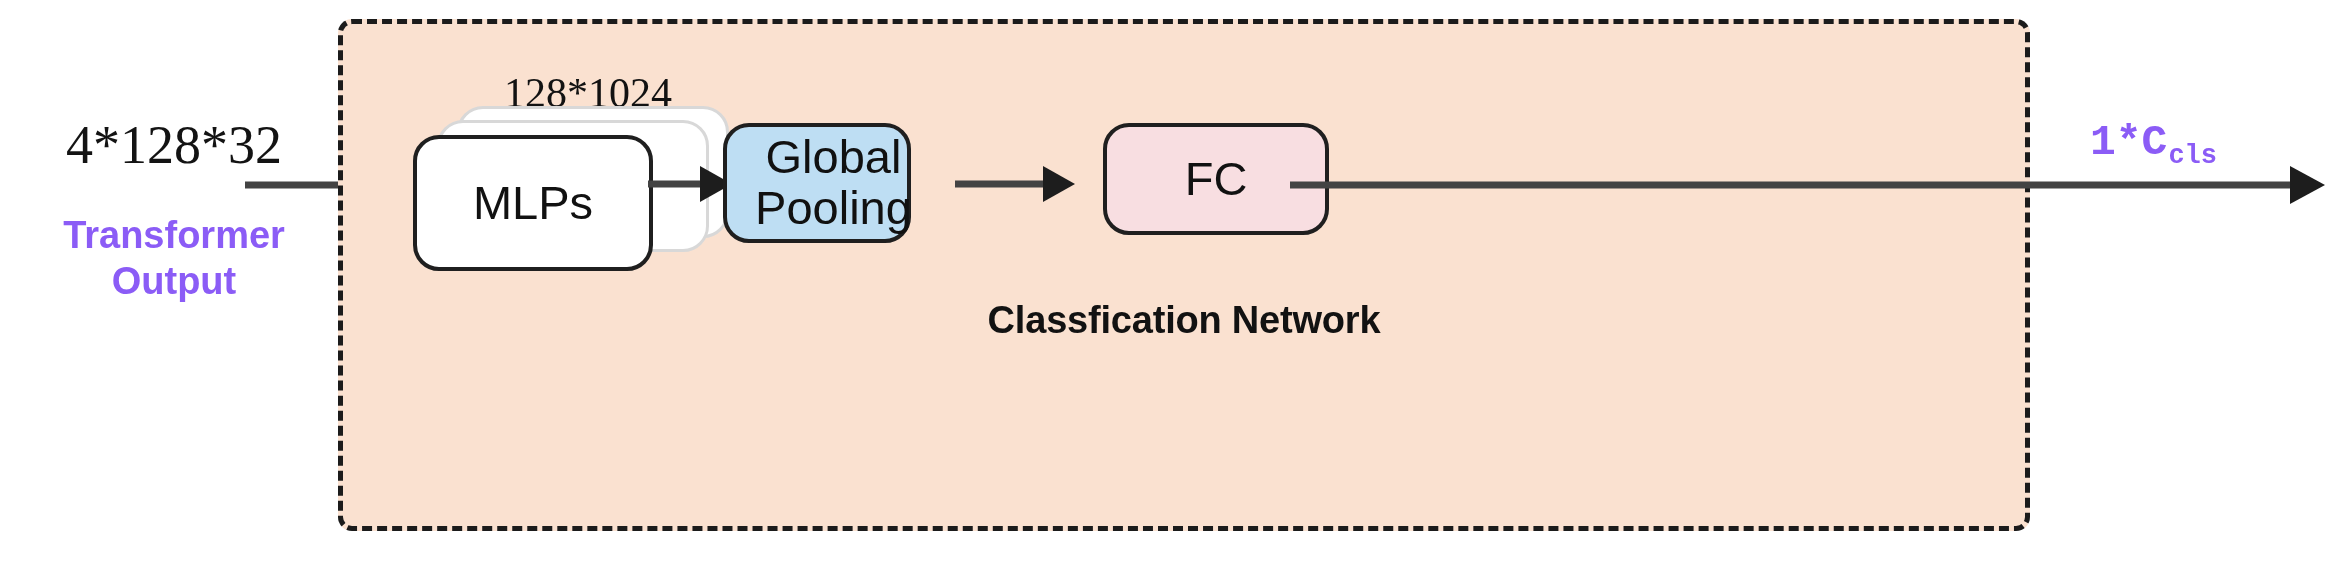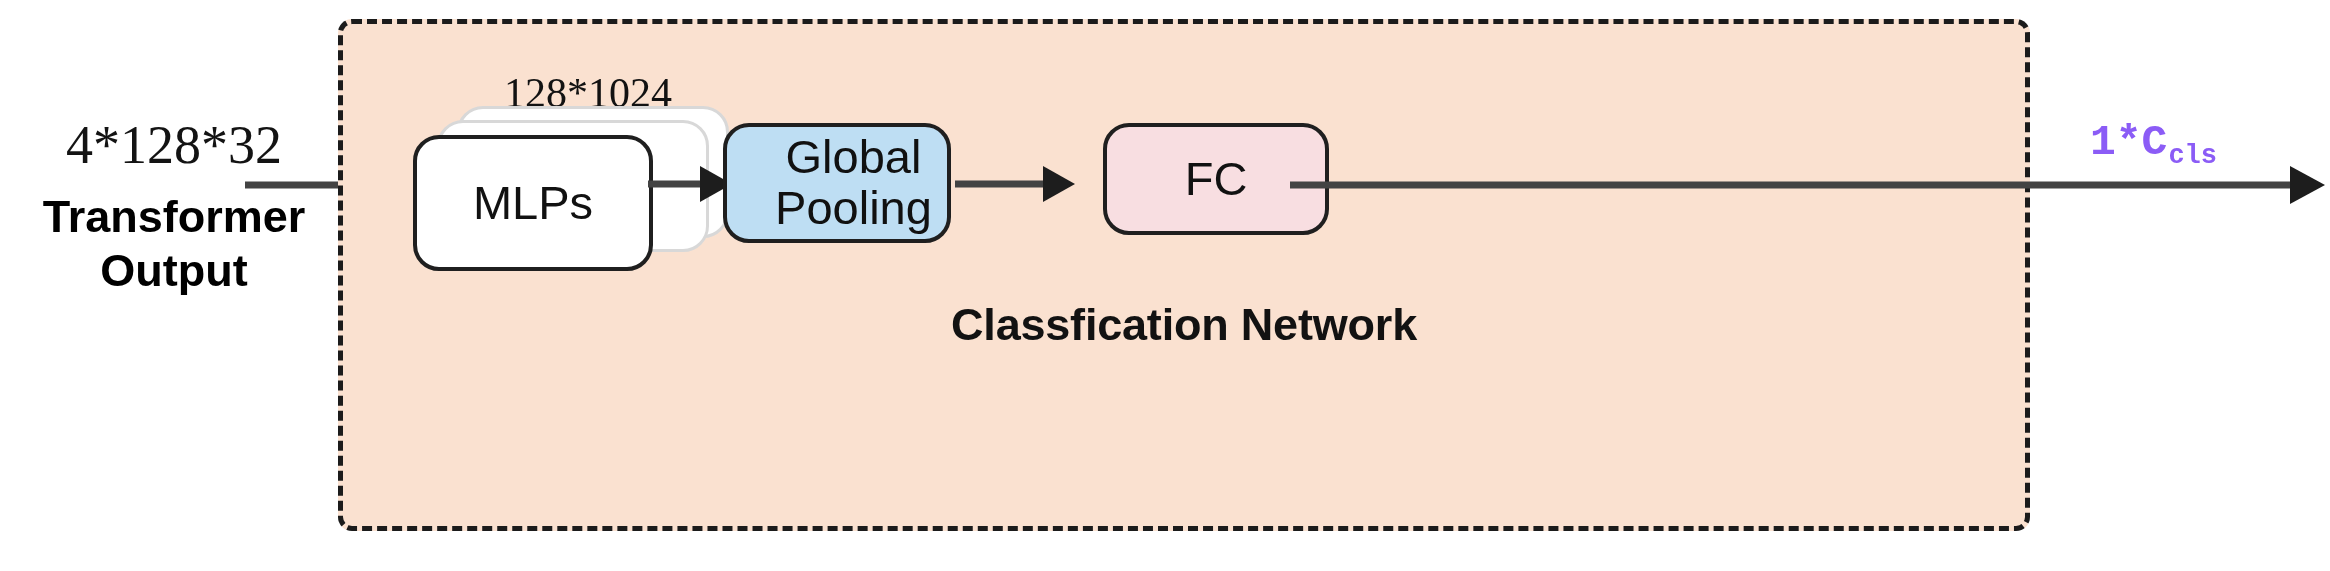--- a/index.html
+++ b/index.html
@@ -28,25 +28,25 @@
   }
   .shape-label {
     font-family: "Liberation Serif", serif;
     font-size: 54px;
     color: #131313;
     line-height: 1.25;
     white-space: nowrap;
   }
   .red-label {
     font-family: "Liberation Sans", sans-serif;
-    font-size: 45px;
-    font-weight: bold;
-    color: #000000;
+    font-size: 38px;
+    font-weight: bold;
+    color: #8b5cf6;
     line-height: 1.22;
-    margin-top: 10px;
+    margin-top: 32px;
     white-space: nowrap;
   }
 
   
   #classification-network {
     position: absolute;
     left: 338px;
     top: 19px;
     width: 1692px;
     height: 512px;
@@ -55,21 +55,21 @@
     border-radius: 14px;
     box-sizing: border-box;
   }
   #network-caption {
     position: absolute;
     left: 0;
     top: 275px;
     width: 100%;
     text-align: center;
     font-family: "Liberation Sans", sans-serif;
-    font-size: 45px;
+    font-size: 38px;
     font-weight: bold;
     color: #121212;
     letter-spacing: -0.2px;
   }
 
   
   .dim-label {
     position: absolute;
     font-family: "Liberation Serif", serif;
     font-size: 42px;
@@ -119,21 +119,21 @@
     left: 0px;
     top: 29px;
     width: 240px;
     height: 136px;
     background: #ffffff;
   }
 
   #global-pooling-box {
     left: 380px;
     top: 99px;
-    width: 228px;
+    width: 188px;
     height: 120px;
     background: #bedef3;
     flex-direction: column;
     padding-left: 33px;
   }
   #fc-box {
     left: 728px;
     top: 99px;
     width: 226px;
     height: 112px;

